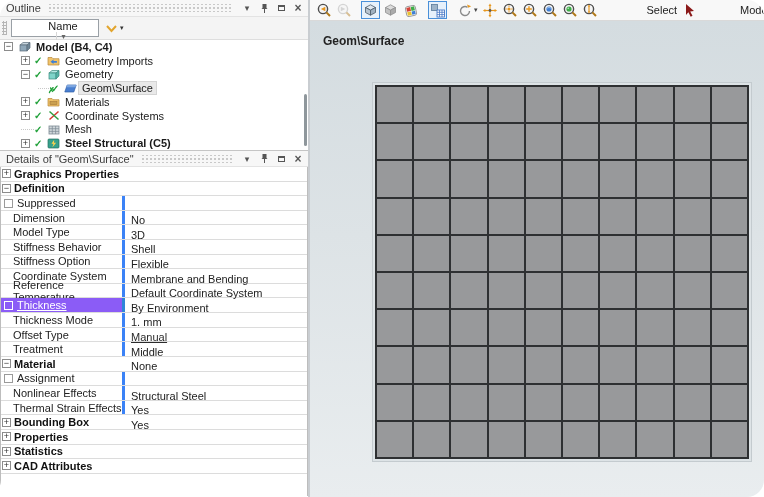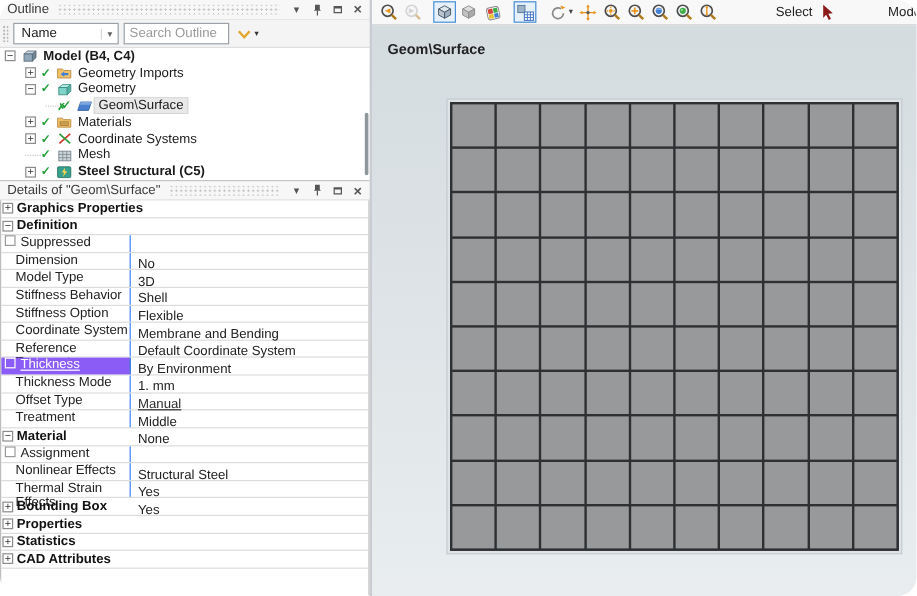--- a/index.html
+++ b/index.html
@@ -35,21 +35,21 @@
     height:23px; display:flex; align-items:center; gap:4px; padding:0 4px 0 2px;
     background:#f4f4f4; border-bottom:1px solid #dedede;
   }
   .grip {
     width:5px; height:14px;
     background-image:radial-gradient(circle, #b5b5b5 1px, transparent 1.2px);
     background-size:3px 3px;
   }
   .combo {
     width:88px; height:18px; background:#fff; border:1px solid #9aa0a6;
-    display:flex; align-items:center; padding-left:6px;
+    display:flex; align-items:center; padding-left:16px;flex-direction:column;
   }
   .combo .cbx { flex:1; }
   .combo .caret { width:14px; text-align:center; color:#666; font-size:8px; border-left:1px solid #d7d7d7; }
   .searchbox {
     width:88px; height:18px; border:1px solid #9aa0a6; background:#fff;
     font-family:"Liberation Sans", sans-serif; font-size:11px; padding:0 4px; color:#222;
   }
   .searchbox::placeholder { color:#9a9a9a; }
   .chevbtn { display:flex; align-items:center; gap:2px; padding:1px 2px; }
   .chevbtn .mini { font-size:7px; color:#333; }
@@ -71,22 +71,22 @@
   .treescroll { position:absolute; right:1px; top:54px; width:3px; height:52px; background:#8f979c; border-radius:2px; }
 
   
   .dethead { border-top:1px solid #c5c5c5; }
   .detrows { height:329px; overflow:hidden; border-left:1px solid #bdbdbd; border-right:1px solid #bdbdbd; }
   .drow { display:flex; height:14.62px; border-bottom:1px solid #dcdcdc; align-items:stretch; }
   .gut { width:11px; display:flex; align-items:center; justify-content:center; flex:0 0 auto; }
   .gut .exp { margin:0; width:9px; height:9px; }
   .sect { flex:1; font-weight:bold; display:flex; align-items:center; padding-left:2px; color:#111; }
   .lab {
-    width:108px; flex:0 0 auto; display:flex; gap:4px;
-    padding-left:12px; border-right:1px solid #3b82f6; color:#222;
+    width:124px; flex:0 0 auto; display:flex; align-items:center; gap:4px;
+    padding-left:12px; border-right:3px solid #3b82f6; color:#222;
   }
   .lab.withchk { padding-left:3px; }
   .val { flex:1; display:flex; align-items:center; padding-left:6px; color:#222;margin-top:24px; }
   .lab.sel { background:#8b5cf6; color:#fff; border-right-color:#2e86d8;text-decoration:underline; }
   .val.ro { background:#f0abfc; color:#2b2b2b;text-decoration:underline; }
   .cb { width:9px; height:9px; border:1px solid #9a9a9a; background:#fff; flex:0 0 auto; }
   .lab.sel .cb { border-color:#fff; background:transparent; }
 
   
   .right { position:absolute; left:310px; top:0; width:454px; height:497px; }
@@ -139,21 +139,20 @@
             <i></i>
           </span>
         <span class="wbtn close">×</span>
       </header>
       <div class="otoolbar">
         <span class="grip"></span>
         <div class="combo">
           <span class="cbx">Name</span>
           <span class="caret">▾</span>
         </div>
-        <input class="searchbox" placeholder="Search Outline" style="">
         <span class="chevbtn">
           <svg width="13" height="9" viewBox="0 0 13 9">
               <polyline points="2,2 6.5,7 11,2" fill="none" stroke="#e2a52e" stroke-width="2"></polyline>
             </svg>
           <span class="mini">▾</span>
         </span>
       </div>
       <div class="tree" id="tree">
         <div class="treescroll"></div>
       <div class="trow" style="padding-left: 4px;">

